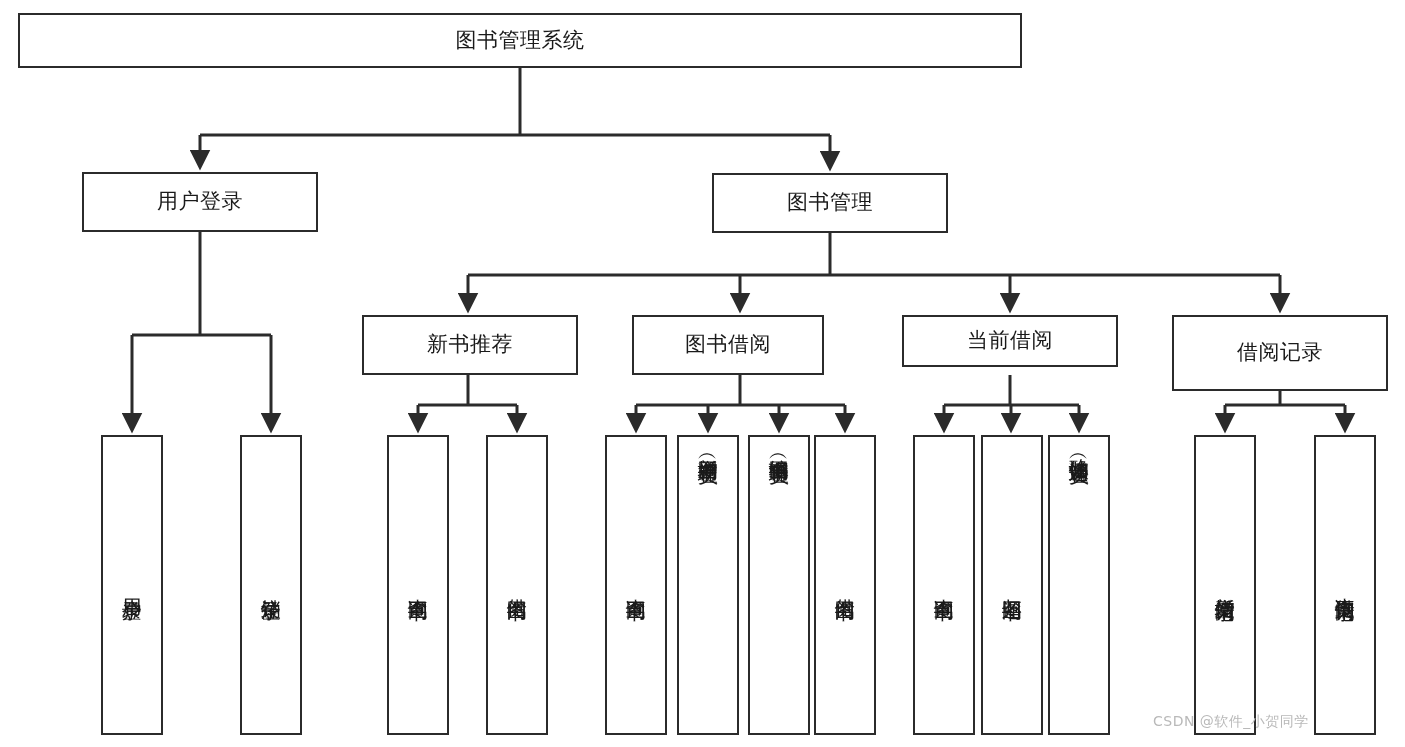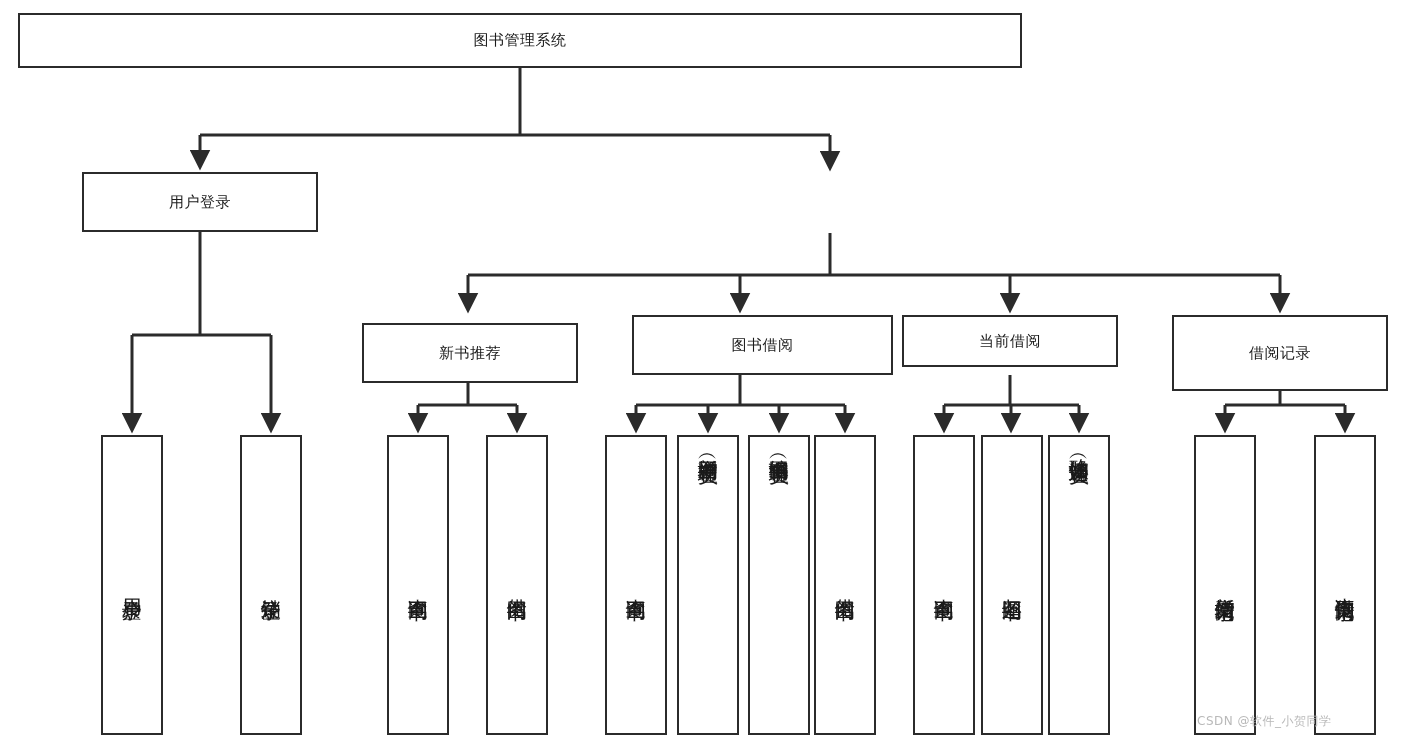--- a/index.html
+++ b/index.html
@@ -30,21 +30,21 @@
     box-sizing: border-box;
     border: 2px solid #2b2b2b;
     background: #ffffff;
     display: flex;
     align-items: center;
     justify-content: center;
     color: #1a1a1a;
   }
   .node.horiz .label {
     writing-mode: horizontal-tb;
-    font-size: 15px;
+    font-size: 21px;
     line-height: 1.1;
     letter-spacing: 0.5px;
     white-space: nowrap;
   }
   .node.vert {
     align-items: flex-start;
     justify-content: center;
     padding-top: 6px;
   }
   .node.vert .label {
@@ -58,23 +58,23 @@
   .node.vert.center .label {
     margin-top: auto;
     margin-bottom: auto;
   }
   .node.vert.center {
     align-items: center;
     padding-top: 0;
   }
   #watermark {
     position: absolute;
-    left: 1197px;
+    left: 1153px;
     top: 713px;
-    font-size: 12px;
+    font-size: 14px;
     color: #b9b9b9;
     white-space: nowrap;
     letter-spacing: 0.5px;
     text-align: center;
   }
 </style>
 </head>
 <body>
 
 <div id="canvas">
@@ -129,25 +129,28 @@
     </g>
   </svg>
 
   <div class="node horiz" style="left:18px; top:13px; width:1004px; height:55px;">
     <span class="label">图书管理系统</span>
   </div>
 
   <div class="node horiz" style="left:82px; top:172px; width:236px; height:60px;">
     <span class="label">用户登录</span>
   </div>
-
-  <div class="node horiz" style="left:362px; top:323px; width:216px; height:60px;">
+  <div class="node horiz" style="left:712px; top:173px; width:236px; height:60px;">
+    <span class="label">图书管理</span>
+  </div>
+
+  <div class="node horiz" style="left:362px; top:315px; width:216px; height:60px;">
     <span class="label">新书推荐</span>
   </div>
-  <div class="node horiz" style="left:632px; top:315px; width:261px; height:60px;">
+  <div class="node horiz" style="left:632px; top:315px; width:192px; height:60px;">
     <span class="label">图书借阅</span>
   </div>
   <div class="node horiz" style="left:902px; top:315px; width:216px; height:52px;">
     <span class="label">当前借阅</span>
   </div>
   <div class="node horiz" style="left:1172px; top:315px; width:216px; height:76px;">
     <span class="label">借阅记录</span>
   </div>
 
   <div class="node vert center" style="left:101px; top:435px; width:62px; height:300px;">

